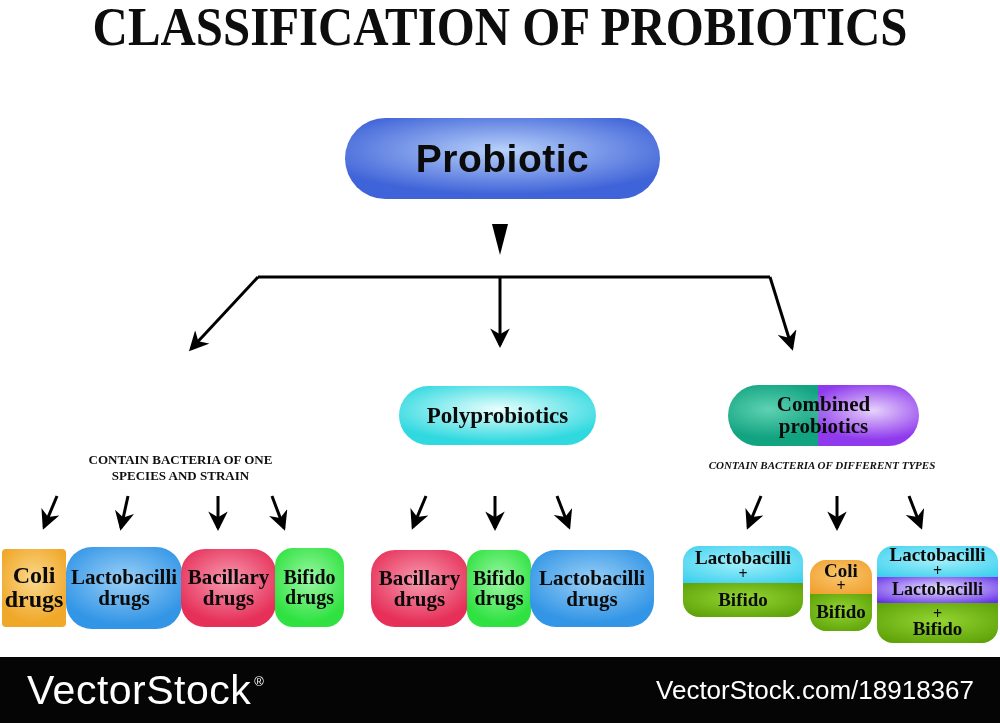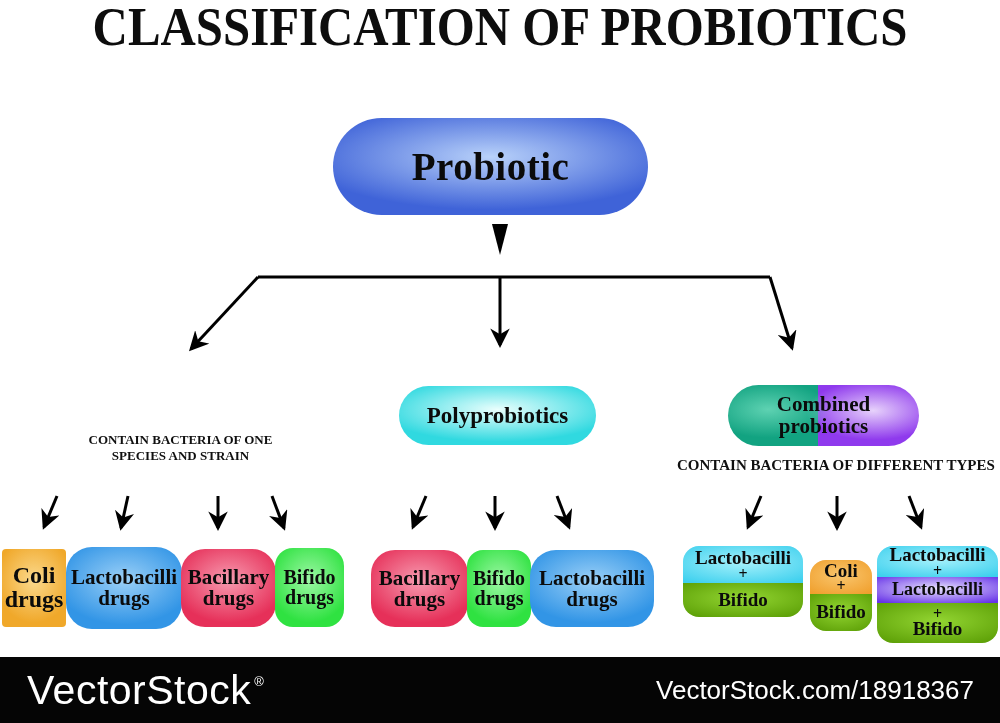--- a/index.html
+++ b/index.html
@@ -5,35 +5,35 @@
   html,body{margin:0;padding:0;background:#fff;}
   .diagram{position:relative;width:1000px;height:723px;background:#ffffff;overflow:hidden;
            font-family:"Liberation Serif",serif;color:#0b0b0b;}
   .title{position:absolute;top:-6px;left:0;width:100%;margin:0;text-align:center;
          font-size:47px;font-weight:bold;white-space:nowrap;color:#0d0d0d;
          transform:scale(1.04,1.18);transform-origin:50% 0;}
   svg.connectors{position:absolute;left:0;top:0;pointer-events:none;}
   .pill{position:absolute;display:flex;align-items:center;justify-content:center;
         text-align:center;font-weight:bold;color:#0b0b0b;
         background:radial-gradient(ellipse 68% 62% at 50% 40%, var(--c1) 0%, rgba(255,255,255,0) 88%), var(--c2);}
-  .root-pill{left:333px;top:118px;width:315px;height:97px;border-radius:49px;
-             font-family:Liberation Serif, serif;font-size:39px;letter-spacing:0.5px;}
+  .root-pill{left:345px;top:118px;width:315px;height:81px;border-radius:49px;
+             font-family:Liberation Sans, sans-serif;font-size:39px;letter-spacing:0.5px;}
   .cat{font-size:23px;}
   .cat-mono{left:88px;top:387px;width:184px;height:57px;border-radius:29px;}
   .cat-poly{left:399px;top:386px;width:197px;height:59px;border-radius:30px;}
   .cat-comb{left:728px;top:385px;width:191px;height:61px;border-radius:31px;
             font-size:21px;line-height:1.02;
             background:radial-gradient(ellipse 40% 58% at 21% 40%, var(--l1) 0%, rgba(255,255,255,0) 80%),
                        radial-gradient(ellipse 44% 60% at 76% 42%, var(--r1) 0%, rgba(255,255,255,0) 80%),
                        linear-gradient(90deg, var(--l2) 0 47%, var(--r2) 47% 100%);}
   .cat-comb span{display:inline-block;width:130px;}
   .desc{position:absolute;text-align:center;font-weight:bold;font-size:13px;line-height:16px;color:#101010;}
-  .desc-mono{left:78px;top:432px;width:205px;}
+  .desc-mono{left:78px;top:452px;width:205px;}
   .desc-poly{left:373px;top:452px;width:250px;}
-  .desc-comb{left:677px;top:457px;width:290px;font-size:15px;white-space:nowrap;}
+  .desc-comb{left:677px;top:457px;width:290px;font-size:11px;white-space:nowrap;font-style:italic;}
   .drug{font-size:21px;line-height:0.98;padding:2px;}
   .d-coli1{left:2px;top:549px;width:60px;height:74px;border-radius:4px;font-size:24px;}
   .d-lac1{left:66px;top:547px;width:112px;height:78px;border-radius:26px;}
   .d-bac1{left:181px;top:549px;width:91px;height:74px;border-radius:24px;}
   .d-bif1{left:275px;top:548px;width:65px;height:75px;border-radius:18px;font-size:20px;}
   .d-bac2{left:371px;top:550px;width:93px;height:73px;border-radius:24px;}
   .d-bif2{left:467px;top:550px;width:60px;height:73px;border-radius:16px;font-size:20px;}
   .d-lac2{left:530px;top:550px;width:120px;height:73px;border-radius:26px;}
   .stack{position:absolute;display:flex;flex-direction:column;border-radius:16px;overflow:hidden;
          font-weight:bold;text-align:center;color:#0b0b0b;}

